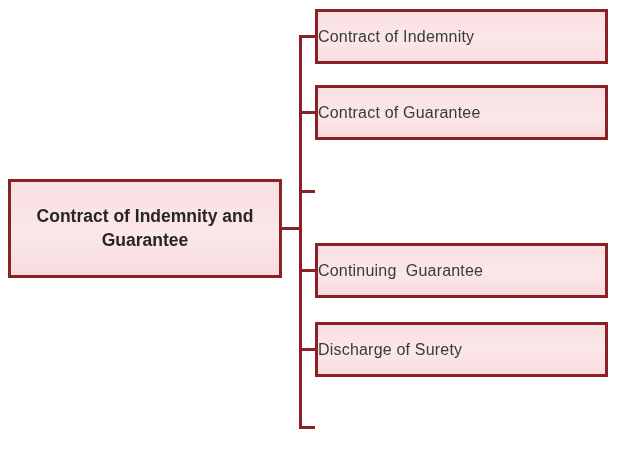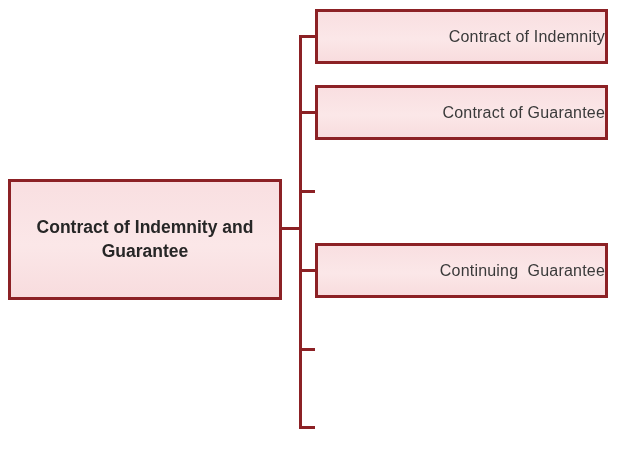--- a/index.html
+++ b/index.html
@@ -16,39 +16,39 @@
     height:465px;
     background:#ffffff;
     overflow:hidden;
   }
   .node{
     position:absolute;
     border:3px solid var(--border);
     background:linear-gradient(180deg,#f9dfe1 0%,#fbe7e8 55%,#f8dcde 100%);
     display:flex;
     align-items:center;
-    justify-content:flex-end;
+    justify-content:flex-start;
     text-align:center;
   }
   .child-node{
     left:315px;
     width:293px;
     height:55px;
   }
   .child-node .label{
     font-size:16px;
     color:var(--text);
     white-space:pre-wrap;
     letter-spacing:.2px;
   }
   .root-node{
     left:8px;
     top:179px;
     width:274px;
-    height:121px;
+    height:99px;
   }
   .root-node .label{
     font-weight:bold;
     font-size:17.5px;
     line-height:1.35;
     color:var(--root-text);
     white-space:pre-wrap;
     padding:0 14px;
   }
   .connector{
@@ -80,15 +80,18 @@
 
   <div class="node child-node" style="top:85px;">
     <span class="label">Contract of Guarantee</span>
   </div>
 
 
   <div class="node child-node" style="top:243px;">
     <span class="label">Continuing  Guarantee</span>
   </div>
 
+  <div class="node child-node" style="top:322px;">
+    <span class="label">Discharge of Surety</span>
+  </div>
 
 
 </div>
 
 </body></html>

